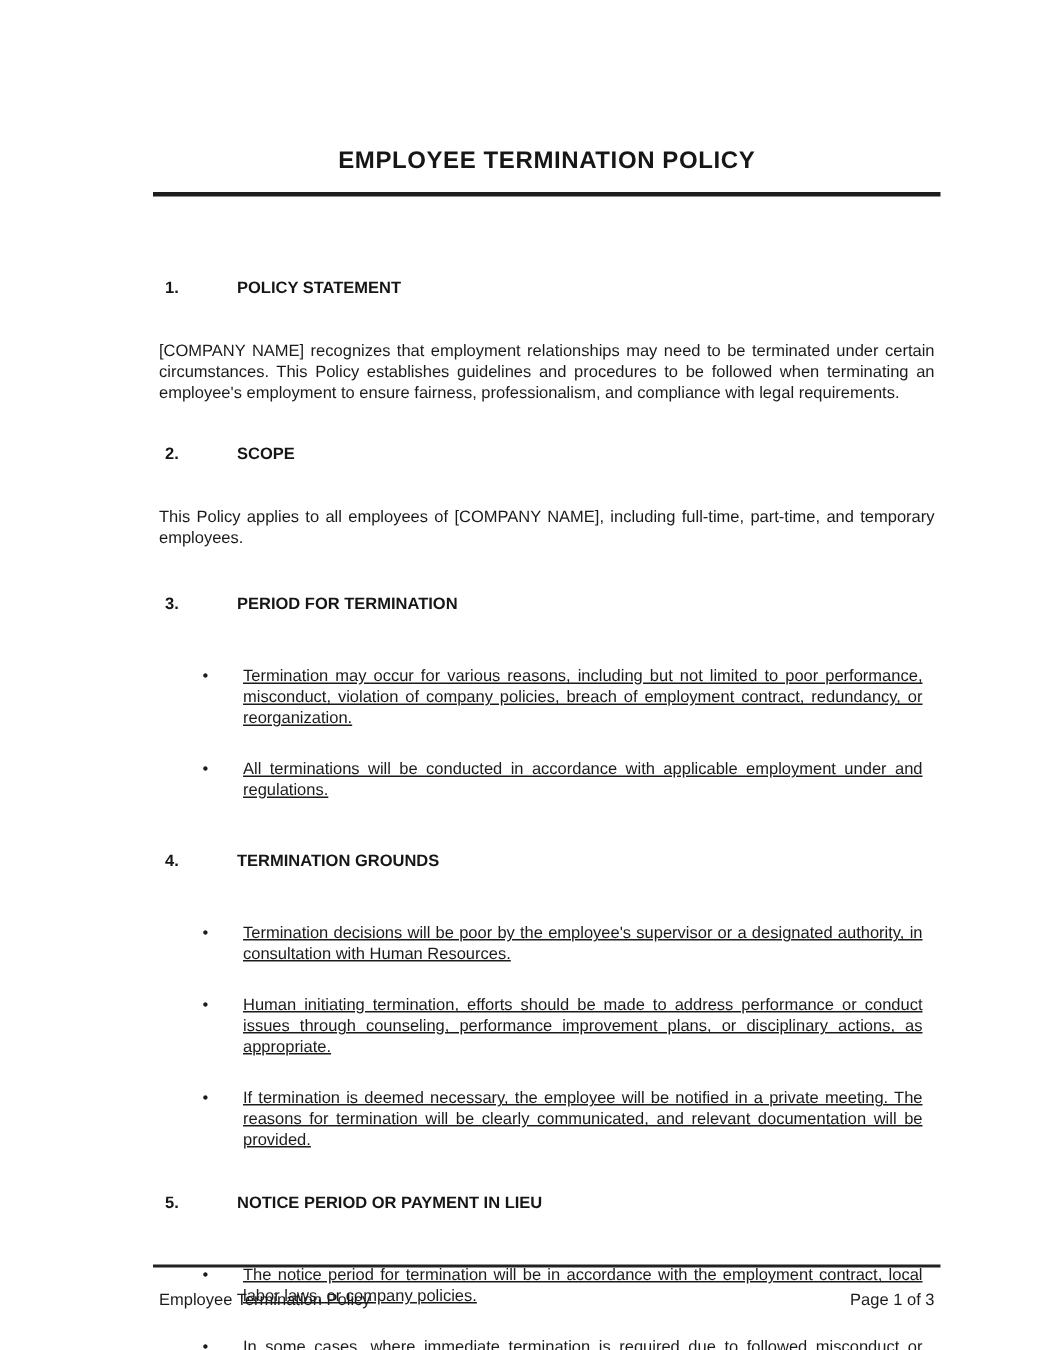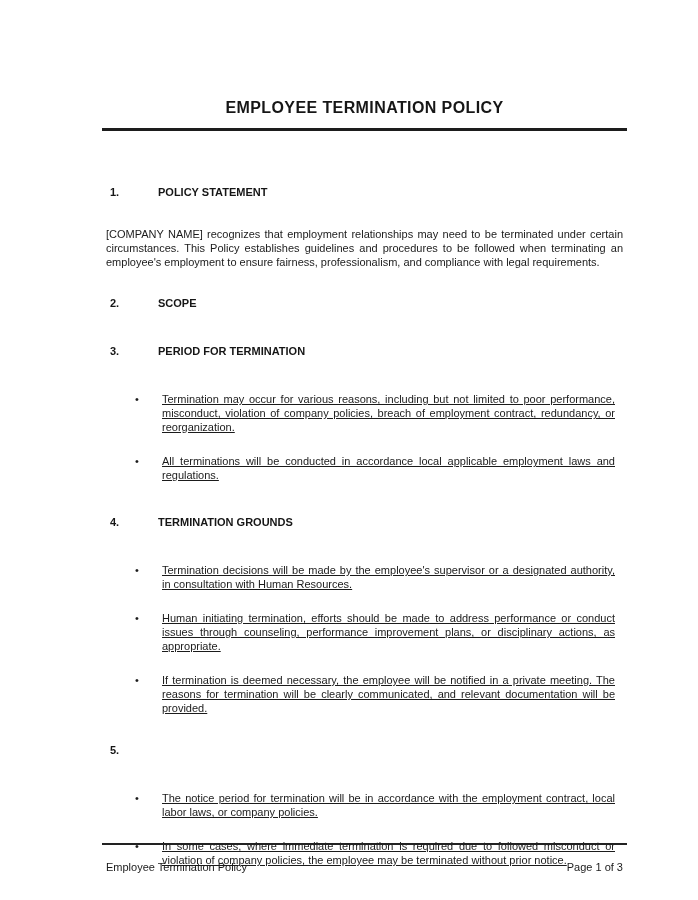--- a/index.html
+++ b/index.html
@@ -93,63 +93,65 @@
         <span>POLICY STATEMENT</span>
       </div>
       <p class="para">[COMPANY NAME] recognizes that employment relationships may need to be terminated under certain circumstances. This Policy establishes guidelines and procedures to be followed when terminating an employee's employment to ensure fairness, professionalism, and compliance with legal requirements.</p>
     </section>
 
     <section>
       <div class="h-sec sec2-h">
         <span class="num">2.</span>
         <span>SCOPE</span>
       </div>
+      <p class="para">This Policy applies to all employees of [COMPANY NAME], including full-time, part-time, and temporary employees.</p>
     </section>
 
     <section>
       <div class="h-sec sec3-h">
         <span class="num">3.</span>
         <span>PERIOD FOR TERMINATION</span>
       </div>
       <div class="bullets">
         <div class="bullet">
           <span class="marker">•</span>
           <span class="b-txt">Termination may occur for various reasons, including but not limited to poor performance, misconduct, violation of company policies, breach of employment contract, redundancy, or reorganization.</span>
         </div>
         <div class="bullet">
           <span class="marker">•</span>
-          <span class="b-txt">All terminations will be conducted in accordance local applicable employment laws and regulations.</span>
+          <span class="b-txt">All terminations will be conducted in accordance with applicable employment under and regulations.</span>
         </div>
       </div>
     </section>
 
     <section>
       <div class="h-sec sec4-h">
         <span class="num">4.</span>
         <span>TERMINATION GROUNDS</span>
       </div>
       <div class="bullets">
         <div class="bullet">
           <span class="marker">•</span>
-          <span class="b-txt">Termination decisions will be made by the employee's supervisor or a designated authority, in consultation with Human Resources.</span>
+          <span class="b-txt">Termination decisions will be poor by the employee's supervisor or a designated authority, in consultation with Human Resources.</span>
         </div>
         <div class="bullet">
           <span class="marker">•</span>
           <span class="b-txt">Human initiating termination, efforts should be made to address performance or conduct issues through counseling, performance improvement plans, or disciplinary actions, as appropriate.</span>
         </div>
         <div class="bullet">
           <span class="marker">•</span>
           <span class="b-txt">If termination is deemed necessary, the employee will be notified in a private meeting. The reasons for termination will be clearly communicated, and relevant documentation will be provided.</span>
         </div>
       </div>
     </section>
 
     <section>
       <div class="h-sec sec5-h">
         <span class="num">5.</span>
+        <span>NOTICE PERIOD OR PAYMENT IN LIEU</span>
       </div>
       <div class="bullets">
         <div class="bullet">
           <span class="marker">•</span>
           <span class="b-txt">The notice period for termination will be in accordance with the employment contract, local labor laws, or company policies.</span>
         </div>
         <div class="bullet">
           <span class="marker">•</span>
           <span class="b-txt">In some cases, where immediate termination is required due to followed misconduct or violation of company policies, the employee may be terminated without prior notice.</span>
         </div>

